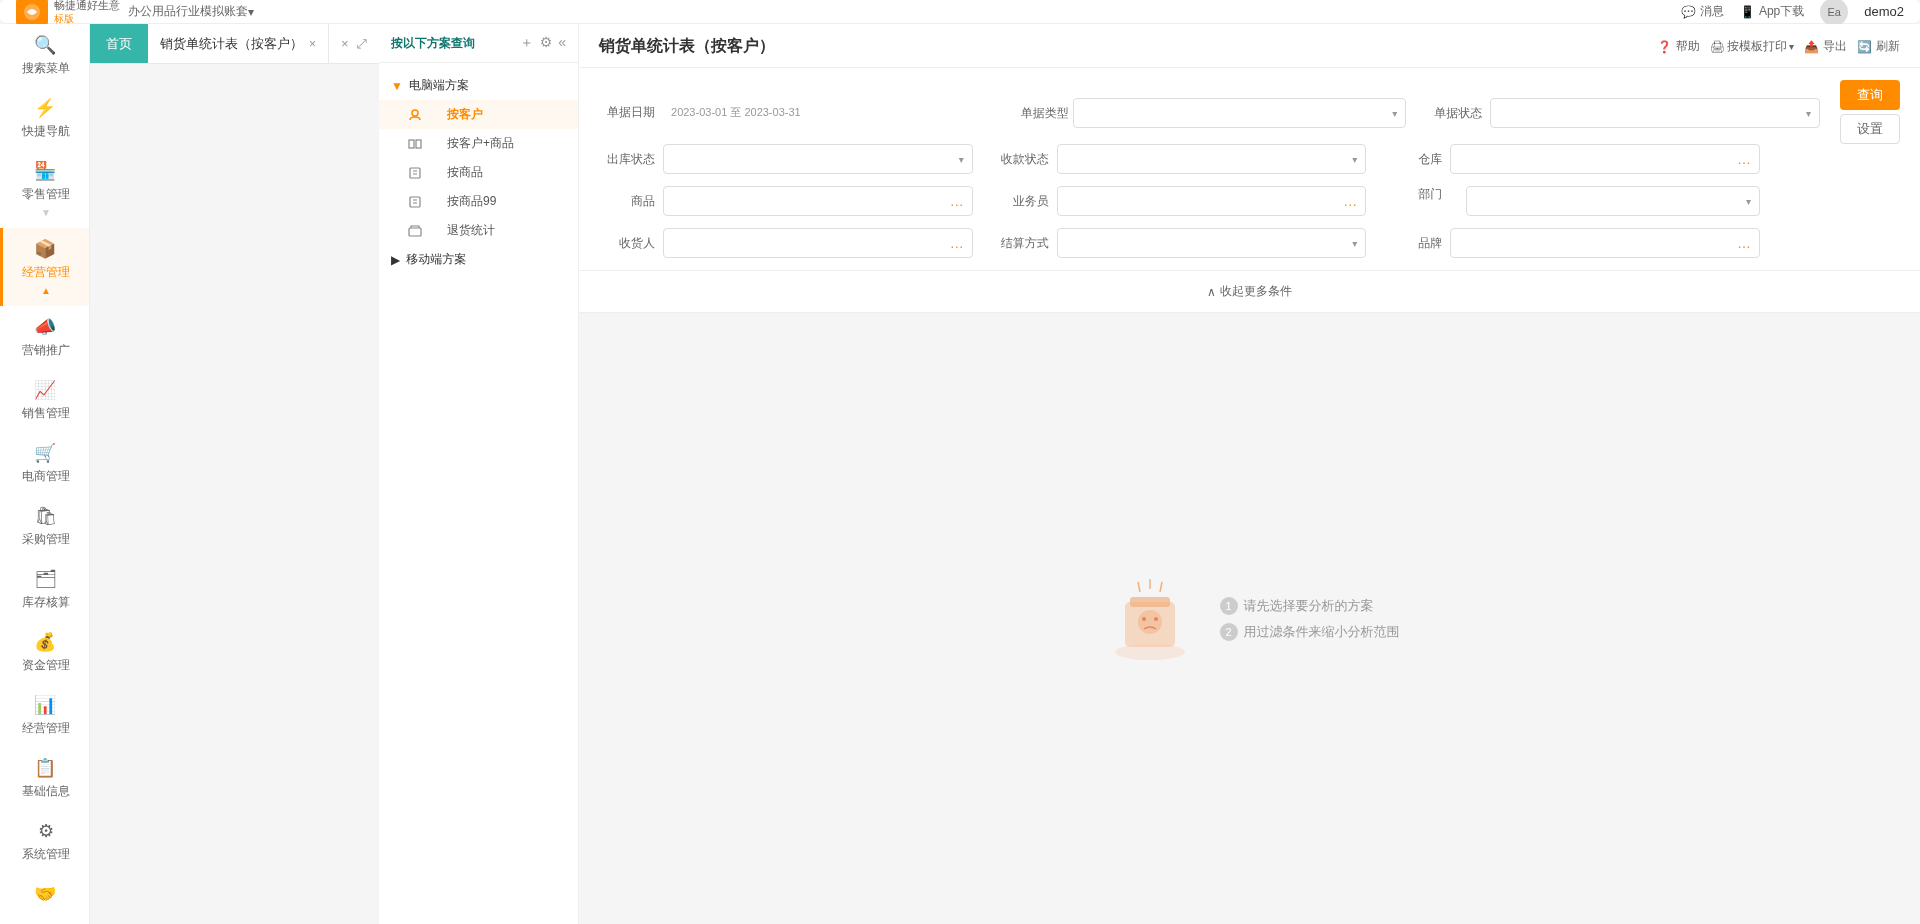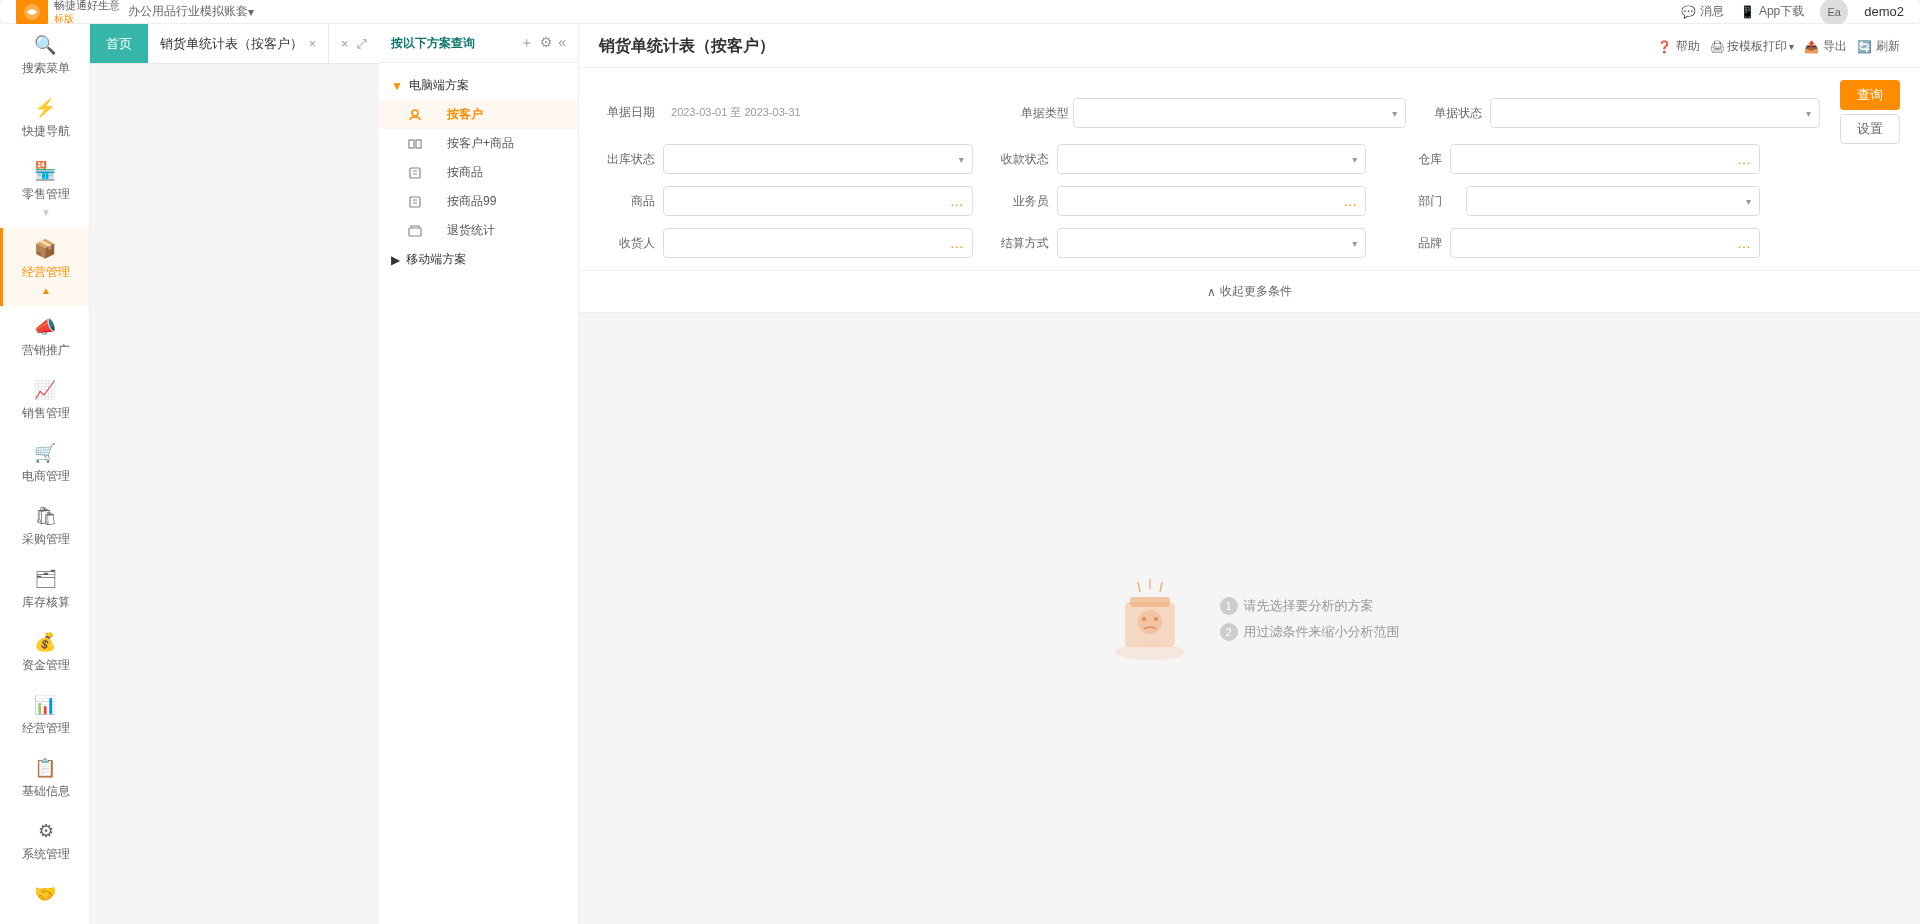--- a/index.html
+++ b/index.html
@@ -579,21 +579,21 @@
                 <span class="filter-dots">…</span>
               </div>
             </div>
             <div style="flex:1; display:flex; align-items:center; gap:8px;">
               <span class="filter-label">业务员</span>
               <div class="filter-select" style="flex:1;">
                 <span class="filter-select-text"></span>
                 <span class="filter-dots">…</span>
               </div>
             </div>
-            <div style="flex:1; display:flex; align-items:center; gap:24px;">
+            <div style="flex:1; display:flex; gap:24px;">
               <span class="filter-label">部门</span>
               <div class="filter-select" style="flex:1;">
                 <span class="filter-select-text"></span>
                 <span class="filter-select-arrow">▾</span>
               </div>
             </div>
             <div style="flex-shrink:0;width:120px;"></div>
           </div>
 
           <div style="display:flex; gap:20px; align-items:center;">

